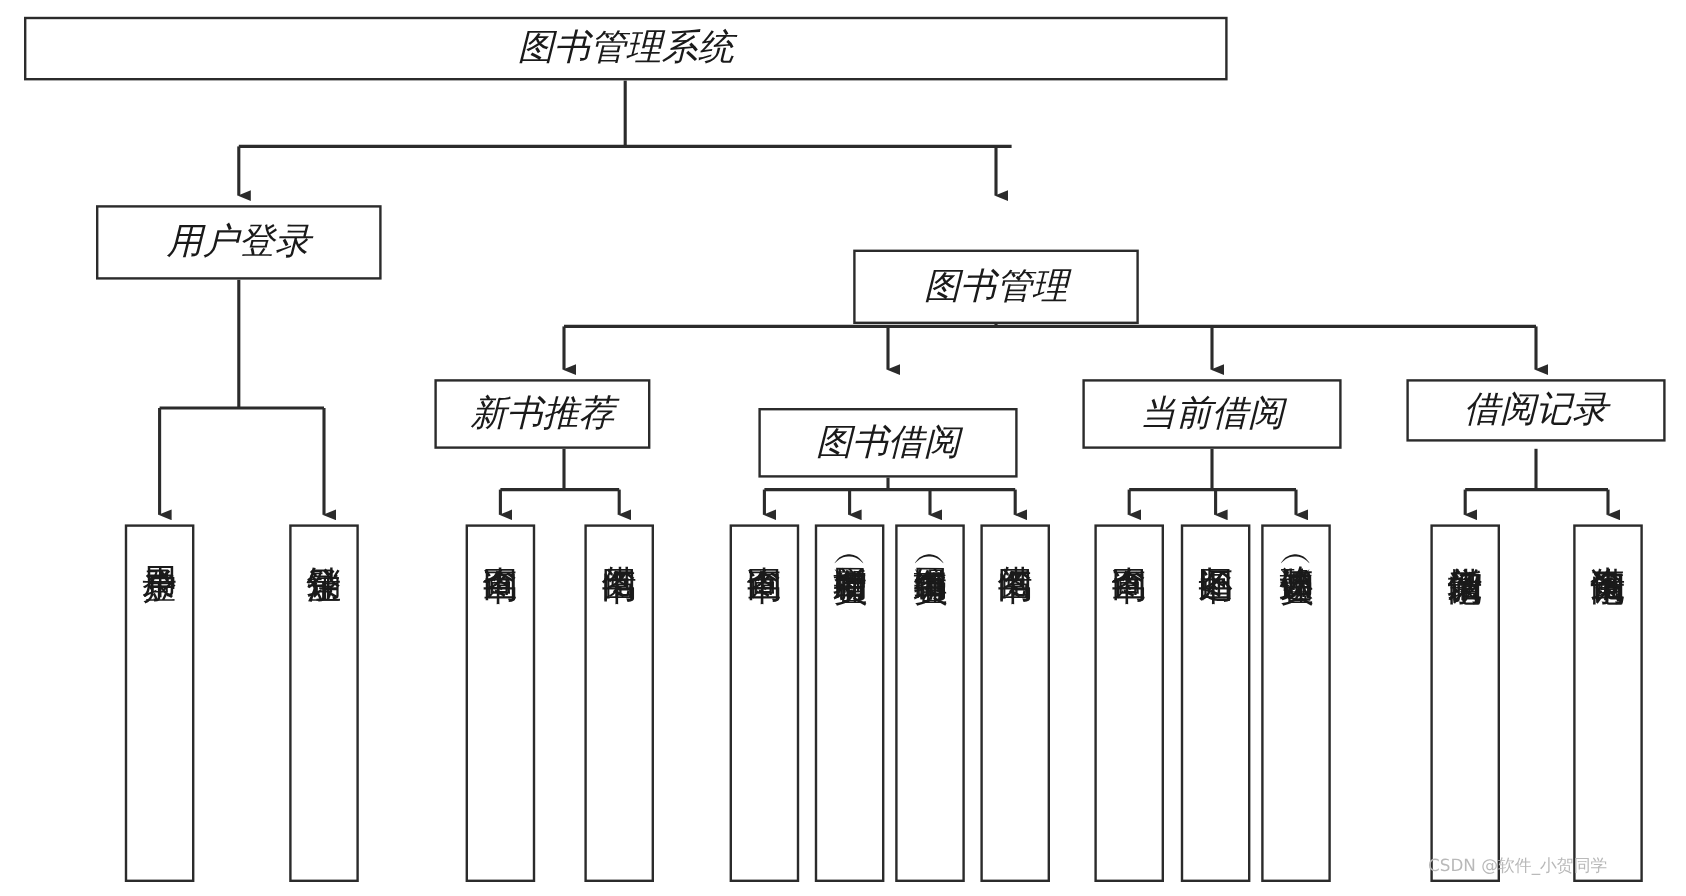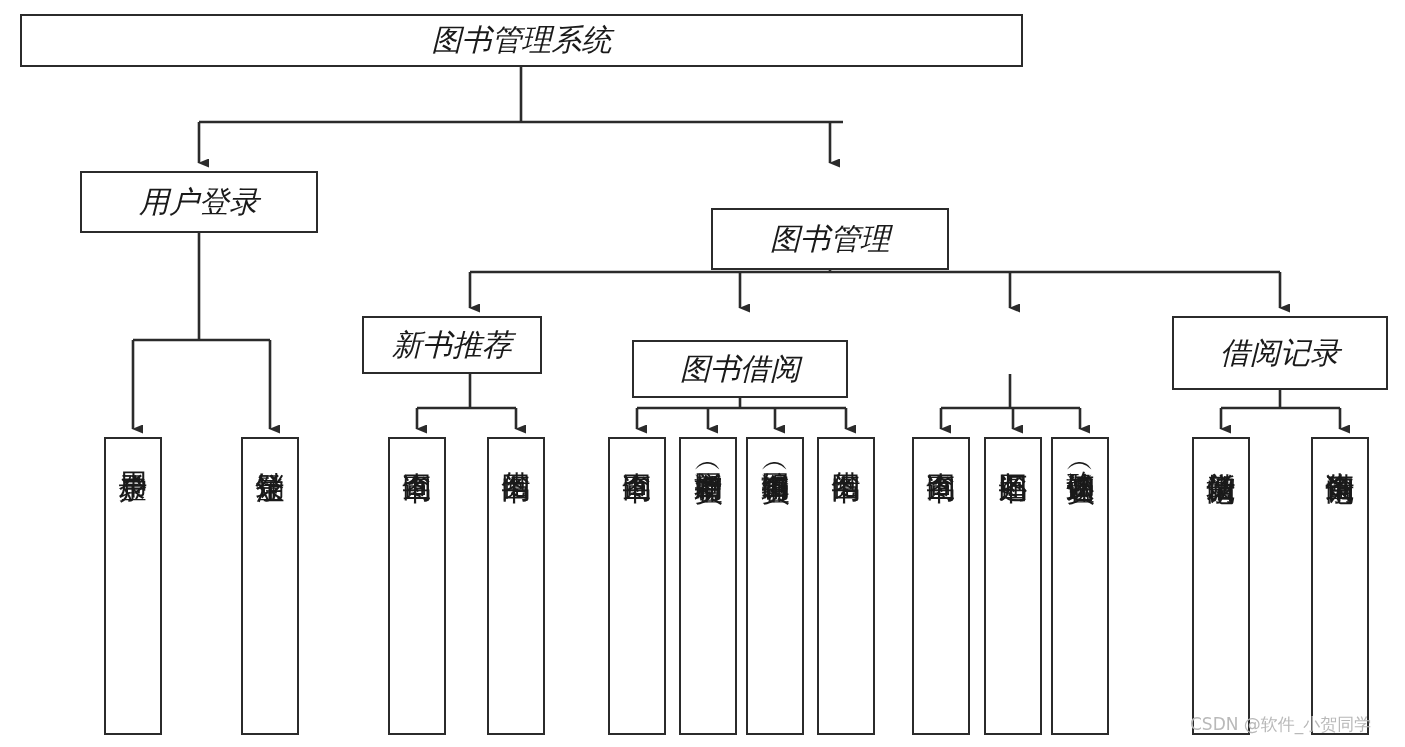--- a/index.html
+++ b/index.html
@@ -59,21 +59,21 @@
     letter-spacing: 1px;
     white-space: nowrap;
   }
   .node-vertical.node-tall .node-label {
     font-size: 28px;
   }
   #watermark {
     position: absolute;
     left: 1190px;
     top: 713px;
-    font-size: 17px;
+    font-size: 14px;
     color: #b9b9b9;
     white-space: nowrap;
     pointer-events: none;
     font-family: "DejaVu Sans", "Liberation Sans", sans-serif;
   }
 </style>
 </head>
 <body>
 
 <div id="diagram-root">
@@ -138,21 +138,24 @@
   <div class="node-box node-horizontal" style="left:711px; top:171px; width:238px; height:62px;margin-top:37px;">
     <span class="node-label">图书管理</span>
   </div>
 
   <div class="node-box node-horizontal" style="left:362px; top:316px; width:180px; height:58px;">
     <span class="node-label">新书推荐</span>
   </div>
   <div class="node-box node-horizontal" style="left:632px; top:316px; width:216px; height:58px;margin-top:24px;">
     <span class="node-label">图书借阅</span>
   </div>
-  <div class="node-box node-horizontal" style="left:1172px; top:316px; width:216px; height:74px;">
+  <div class="node-box node-horizontal" style="left:902px; top:316px; width:216px; height:58px;">
+    <span class="node-label">当前借阅</span>
+  </div>
+  <div class="node-box node-horizontal" style="left:1172px; top:316px; width:216px; height:52px;">
     <span class="node-label">借阅记录</span>
   </div>
 
   <div class="node-box node-vertical" style="left:104px; top:437px; width:58px; height:298px;">
     <span class="node-label">用户登录</span>
   </div>
   <div class="node-box node-vertical" style="left:241px; top:437px; width:58px; height:298px;">
     <span class="node-label">注销登录</span>
   </div>
 

